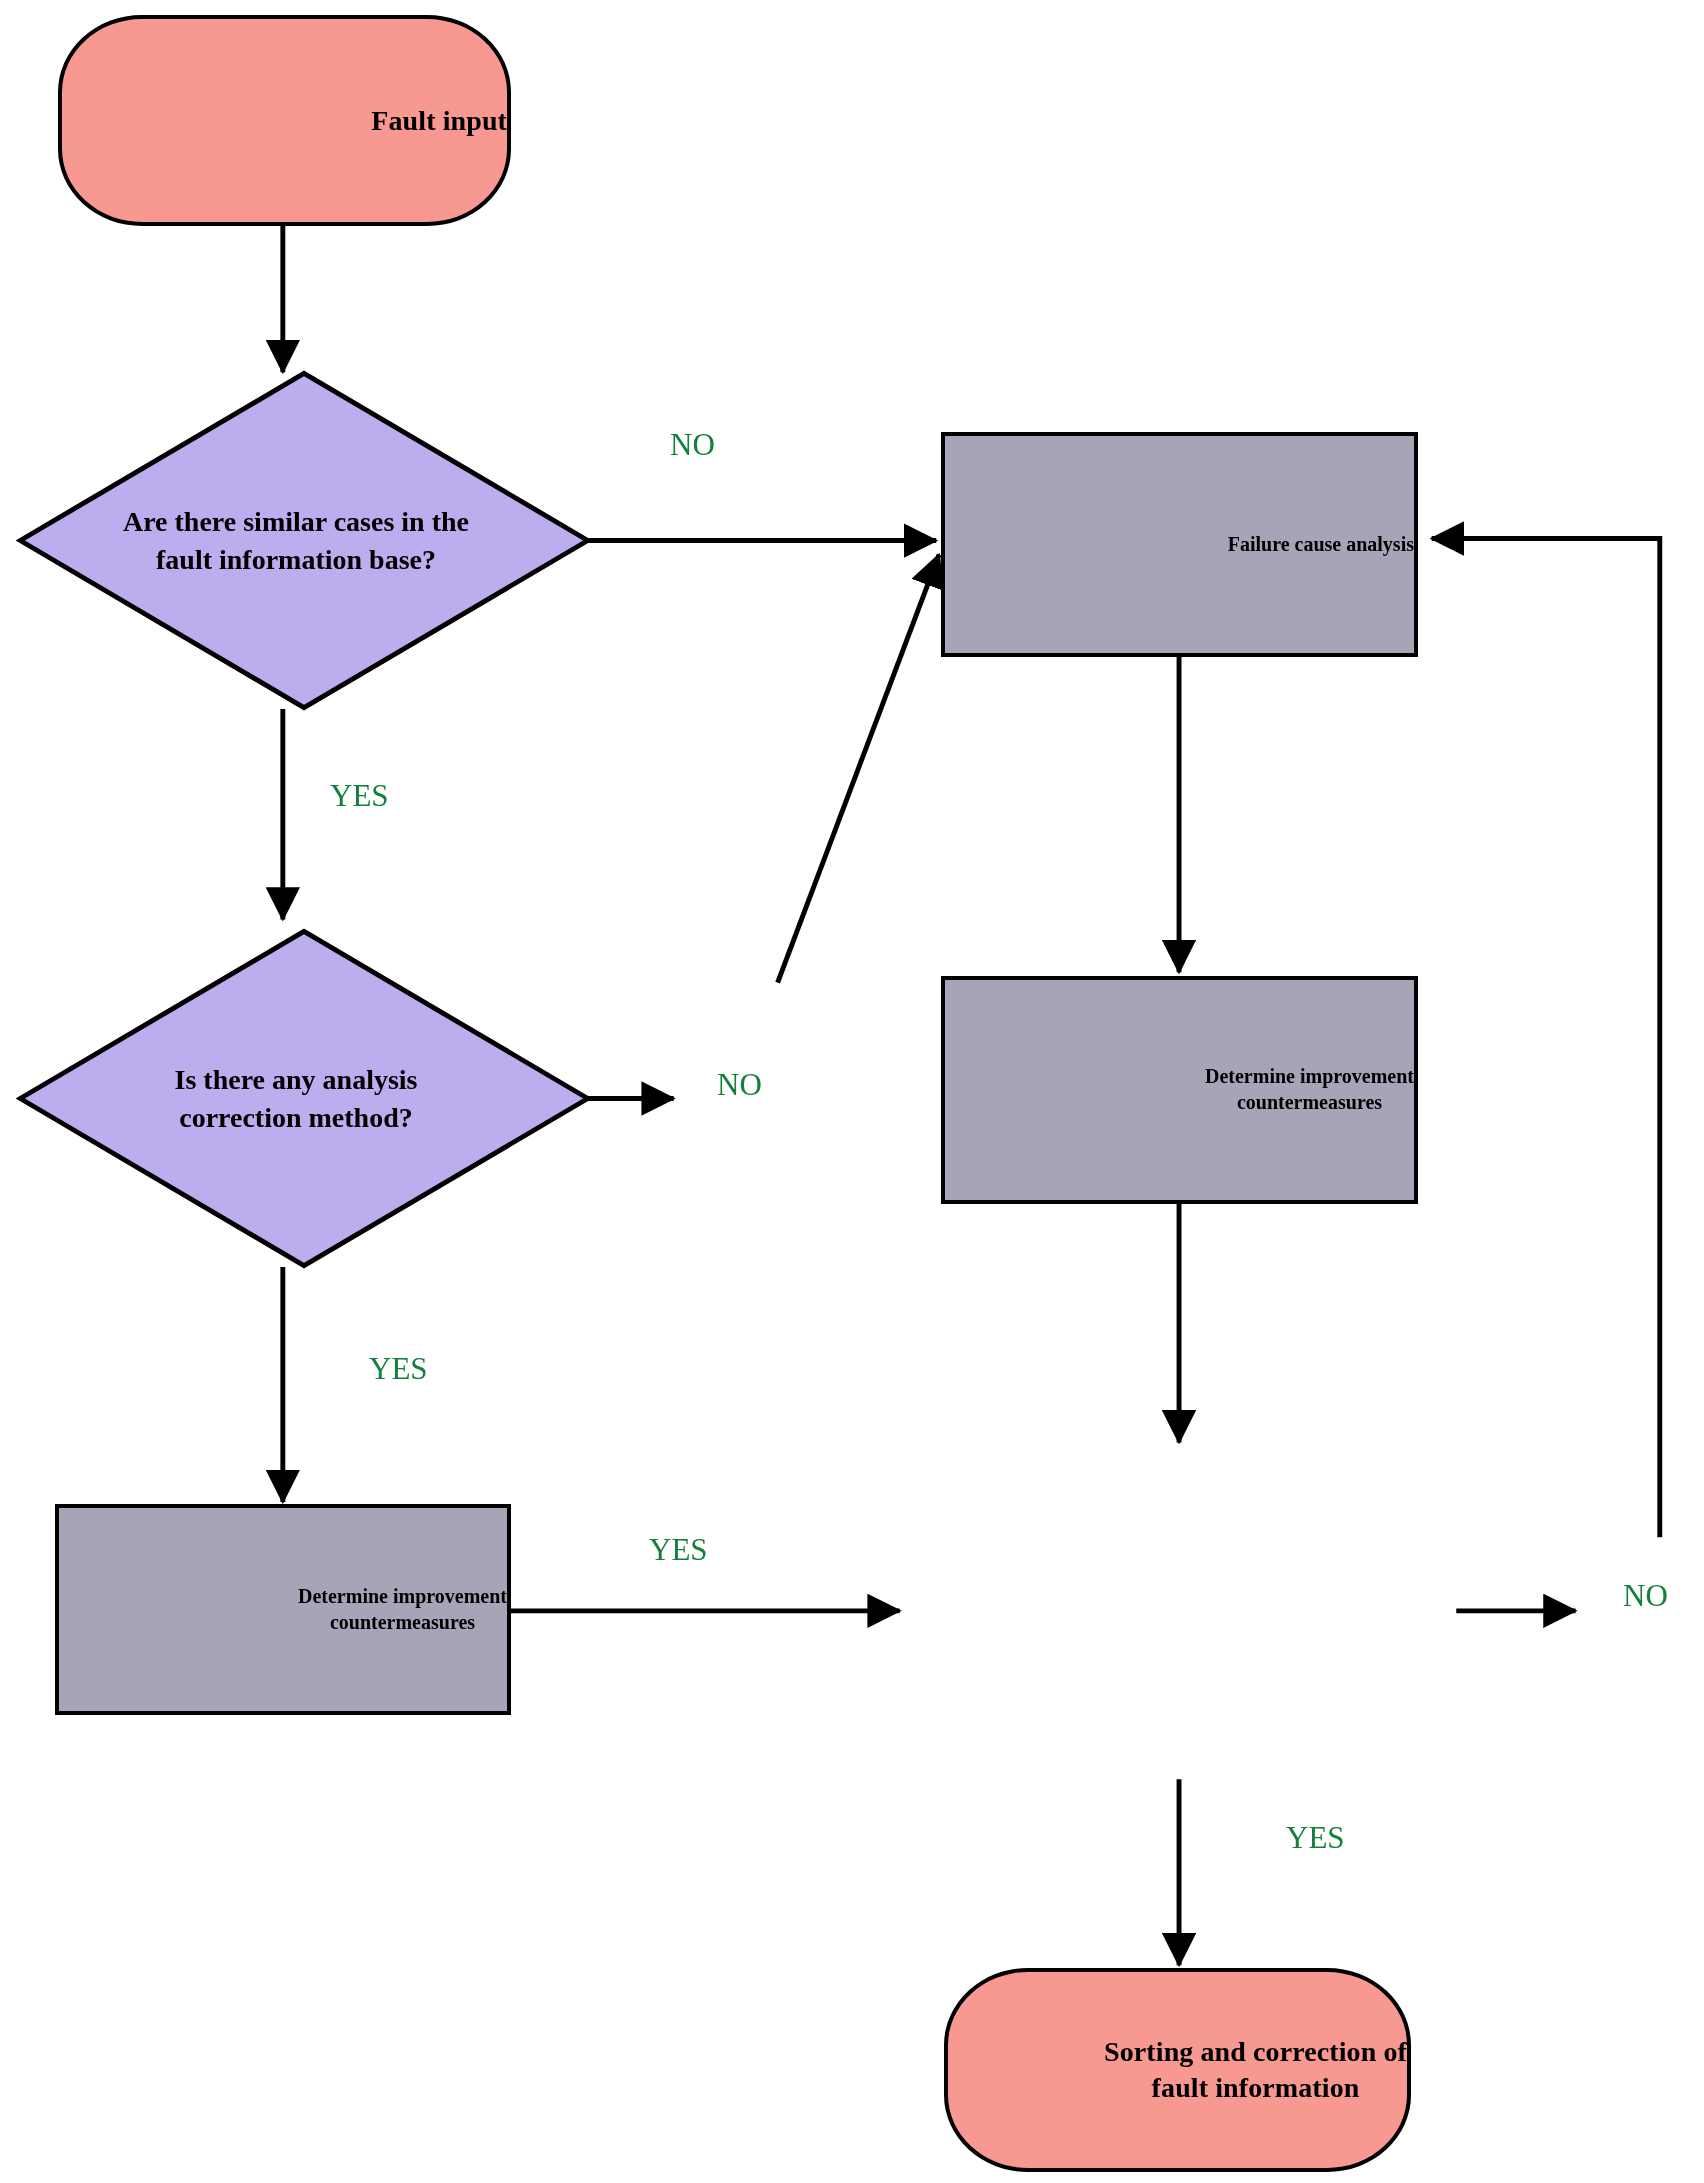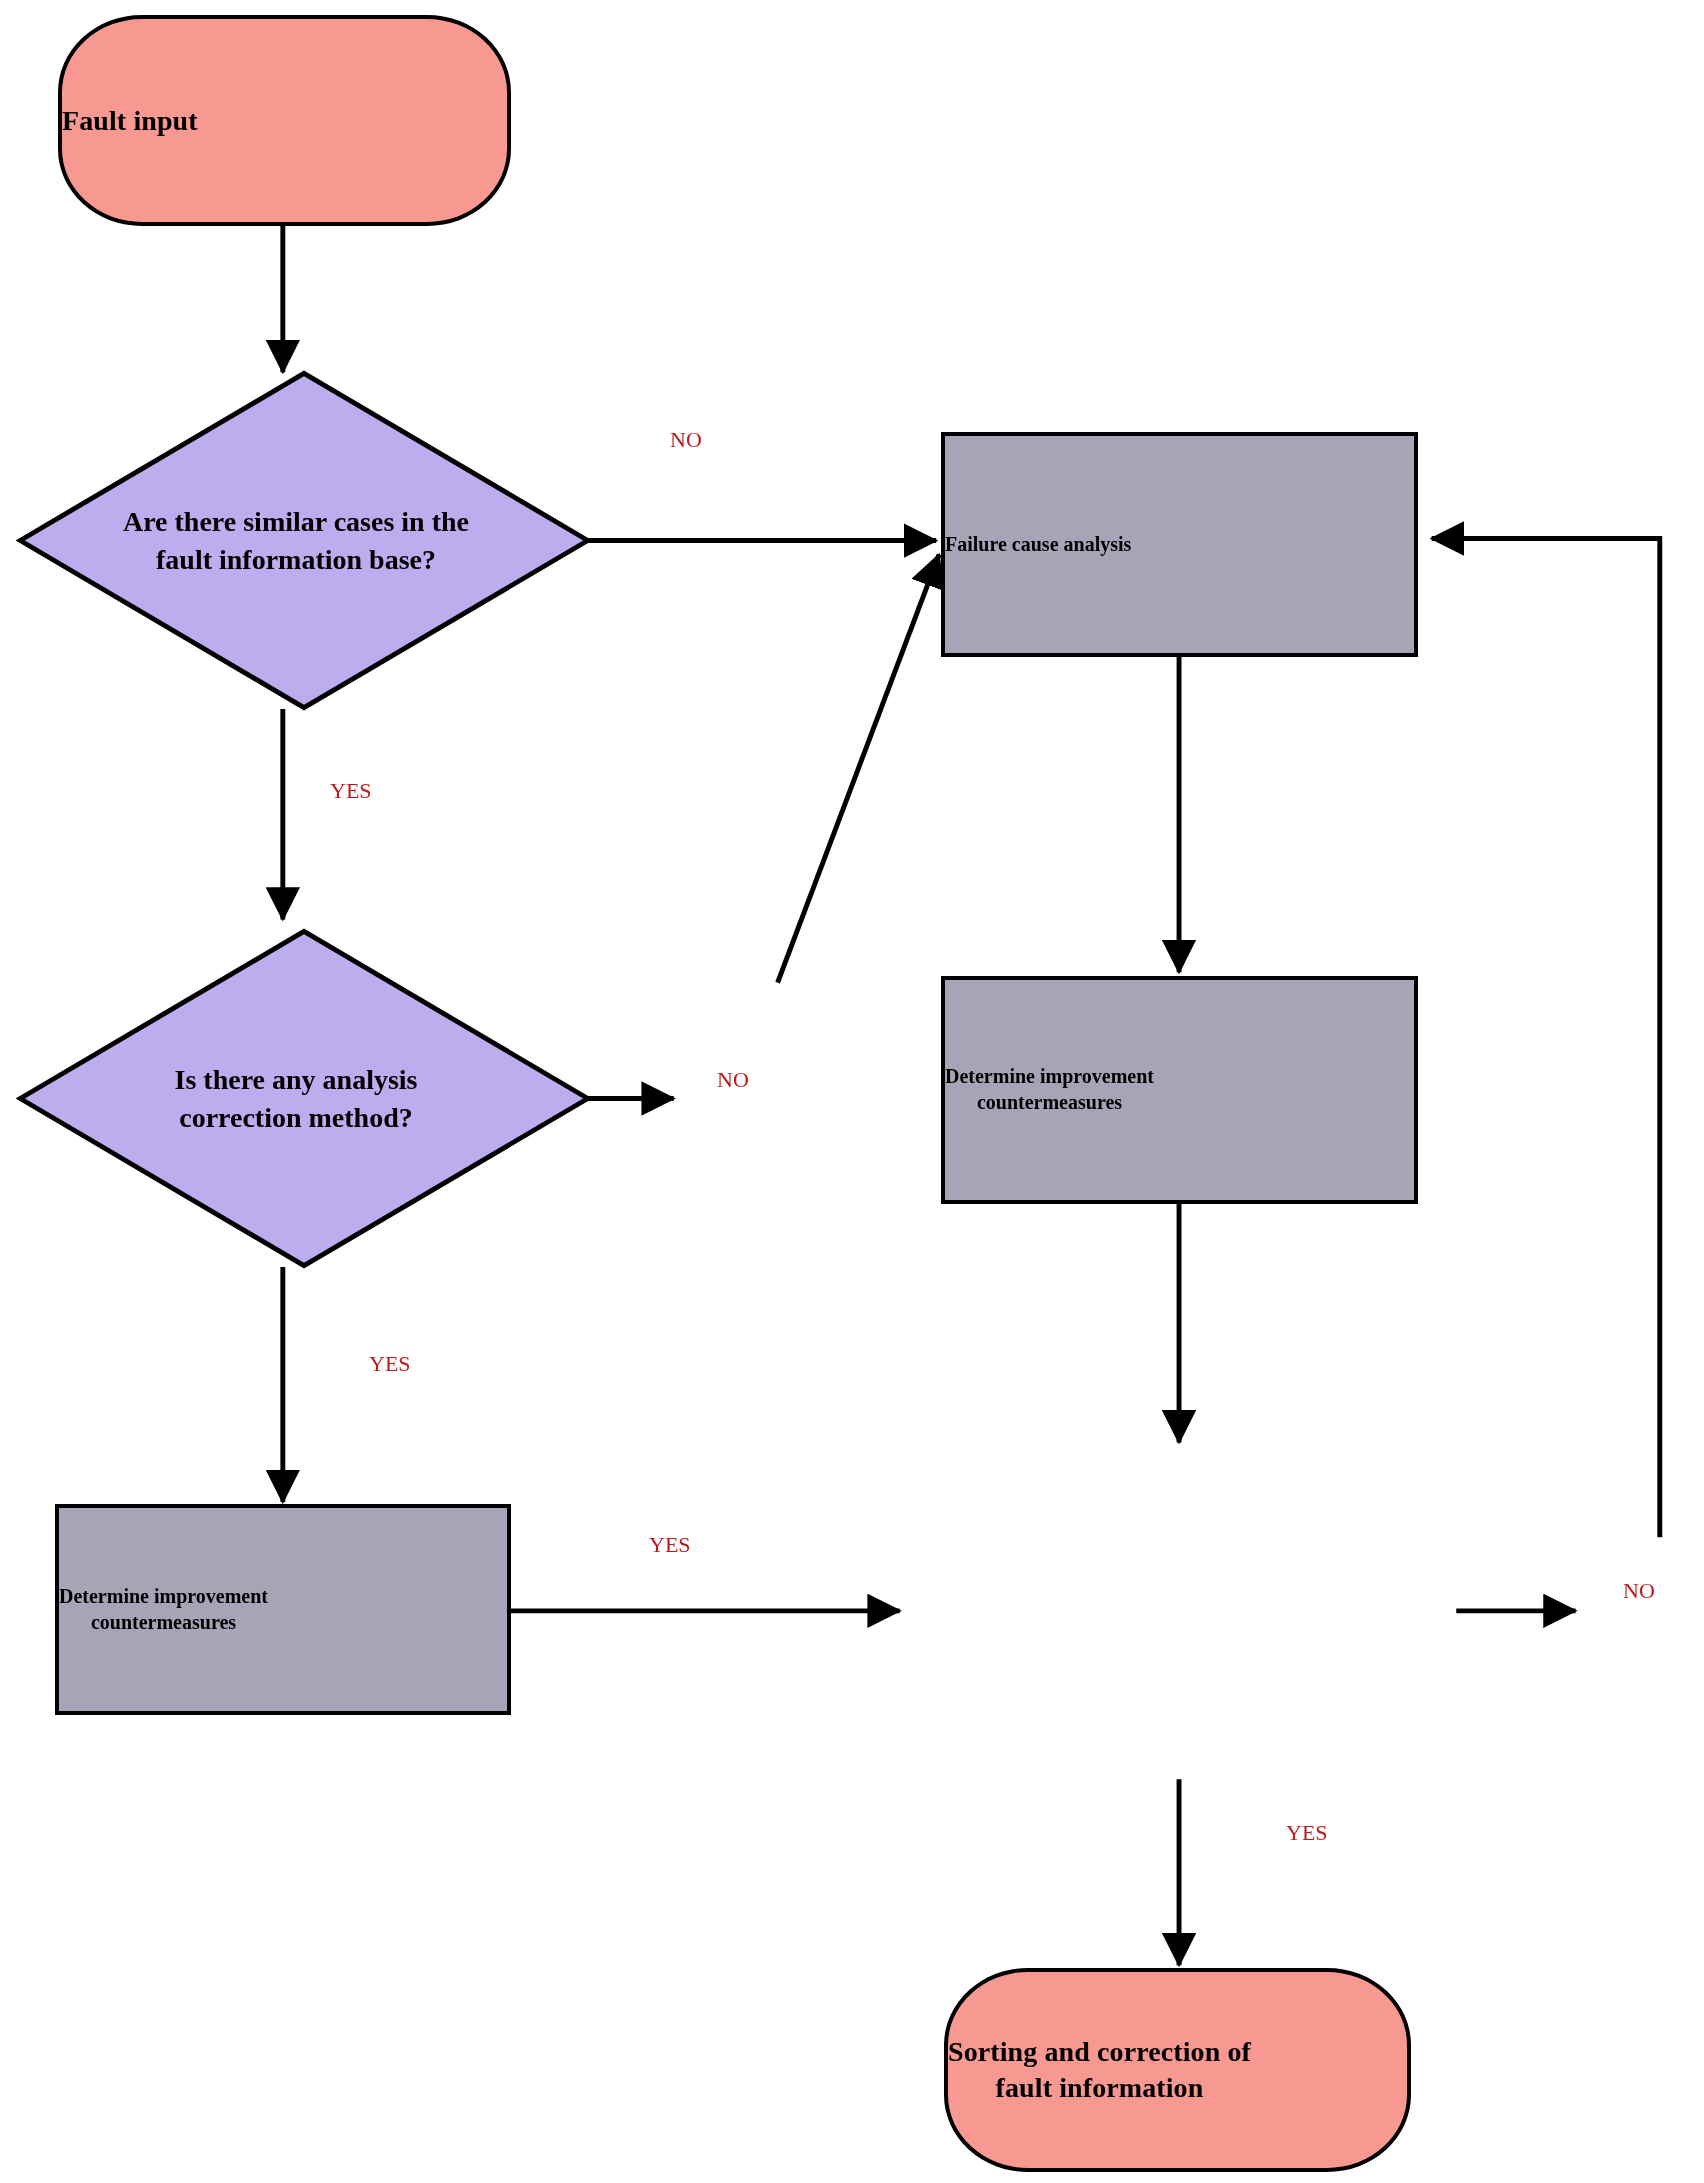--- a/index.html
+++ b/index.html
@@ -20,21 +20,21 @@
     left: 0;
     top: 0;
     width: 1704px;
     height: 2183px;
   }
   .node {
     position: absolute;
     box-sizing: border-box;
     display: flex;
     align-items: center;
-    justify-content: flex-start;
+    justify-content: flex-end;
     text-align: center;
     color: #000000;
     font-weight: bold;
     font-family: "Liberation Serif", "DejaVu Serif", serif;
     line-height: 1.28;
     z-index: 3;
   }
   .terminal {
     border: 4.9px solid #000000;
     border-radius: 84px / 77px;
@@ -64,23 +64,23 @@
     text-align: center;
     font-weight: bold;
     font-size: 28px;
     color: #000000;
     line-height: 1.35;
     z-index: 4;
     pointer-events: none;
   }
   .edge-label {
     position: absolute;
-    color: #b91c1c;
+    color: #15803d;
     font-weight: normal;
-    font-size: 22px;
+    font-size: 31px;
     font-family: "Liberation Serif", "DejaVu Serif", serif;
     white-space: nowrap;
     z-index: 5;
   }
 </style>
 </head>
 <body>
 
 <div id="canvas">
 

